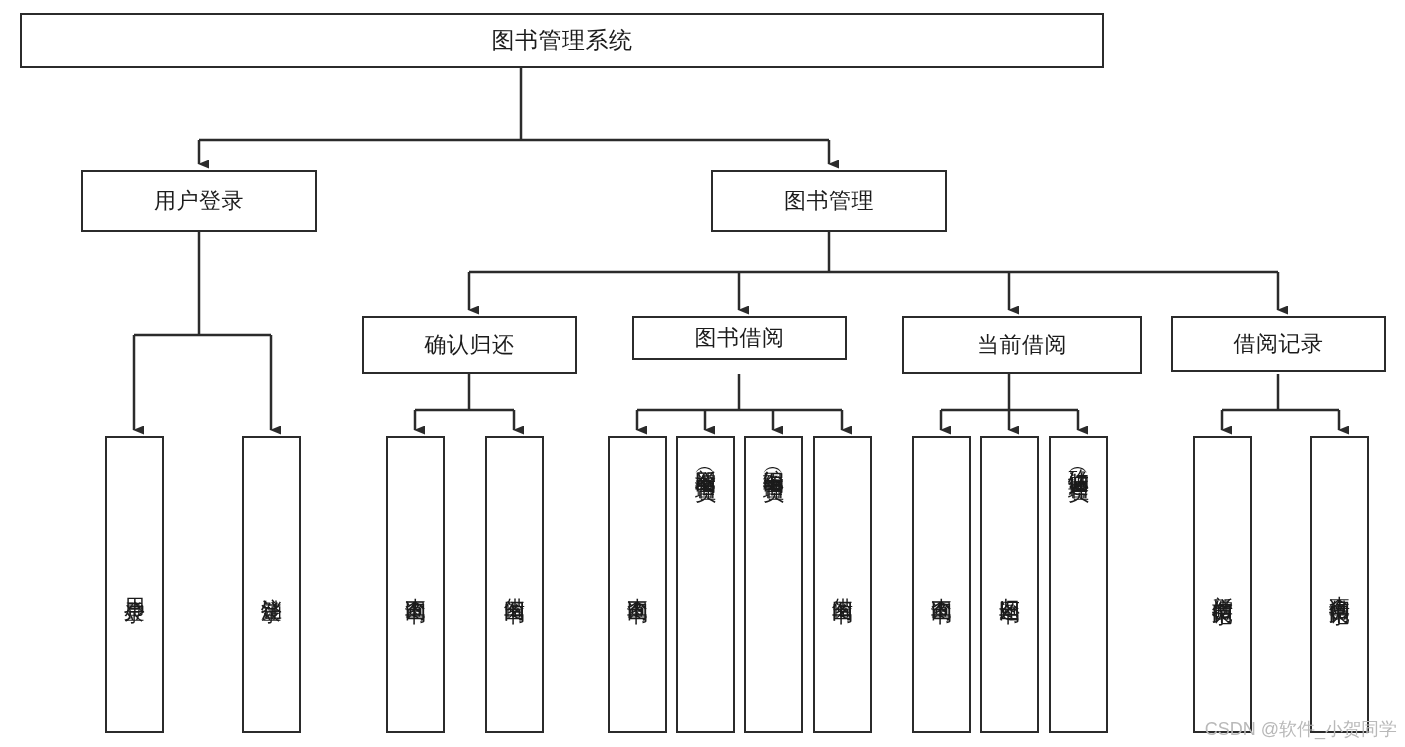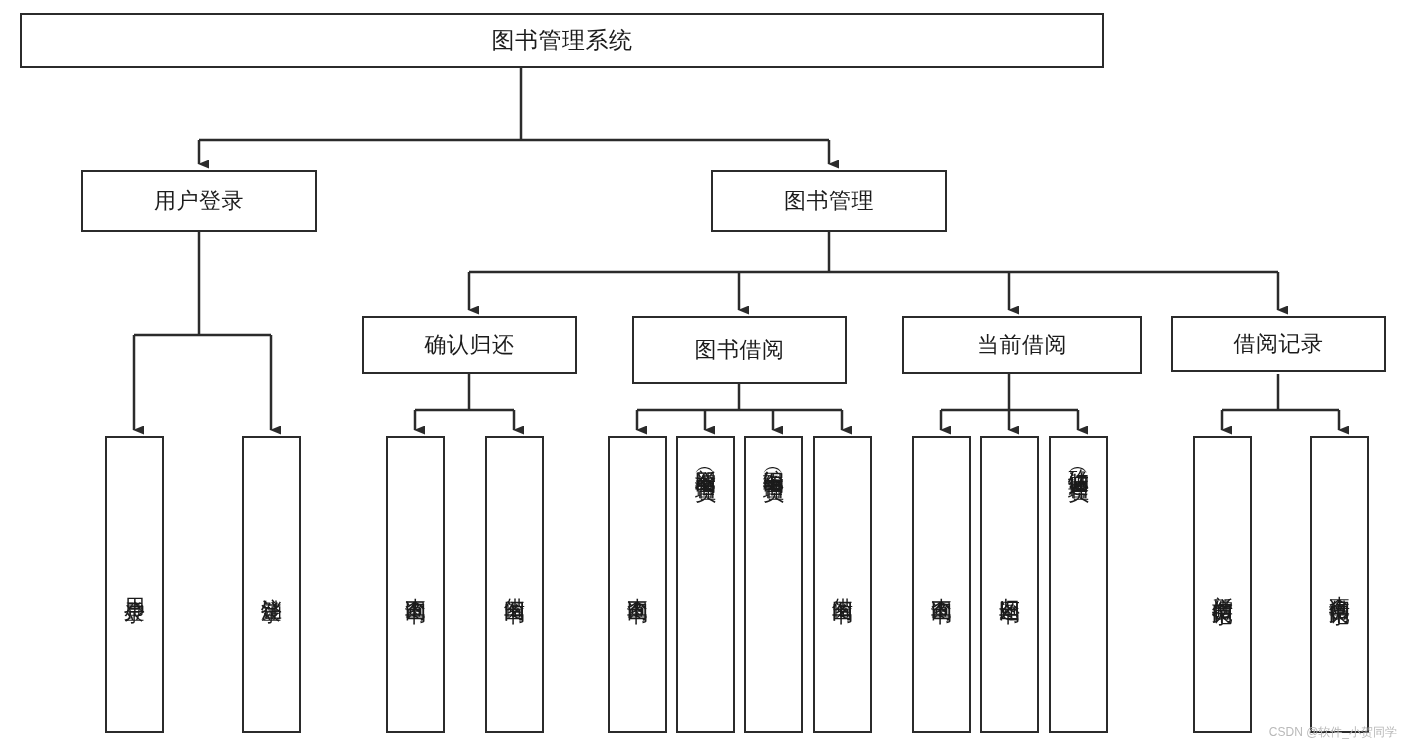--- a/index.html
+++ b/index.html
@@ -56,21 +56,21 @@
     letter-spacing:2px;
     white-space:nowrap;
   }
   .node.vert.mid{
     align-items:center;
     padding-top:0;
   }
   #watermark{
     position:absolute;
     right:8px;bottom:6px;
-    font-size:12px;
+    font-size:18px;
     color:#b9b9b9;
     z-index:3;
     white-space:nowrap;
     font-family:"Liberation Sans","DejaVu Sans",sans-serif;
   }
 </style>
 </head>
 <body>
 
 <div id="diagram">
@@ -133,21 +133,21 @@
   <div class="node horiz" style="left:81px;top:170px;width:236px;height:62px;">
     <span class="label">用户登录</span>
   </div>
   <div class="node horiz" style="left:711px;top:170px;width:236px;height:62px;">
     <span class="label">图书管理</span>
   </div>
 
   <div class="node horiz" style="left:362px;top:316px;width:215px;height:58px;">
     <span class="label">确认归还</span>
   </div>
-  <div class="node horiz" style="left:632px;top:316px;width:215px;height:68px;">
+  <div class="node horiz" style="left:632px;top:316px;width:215px;height:44px;">
     <span class="label">图书借阅</span>
   </div>
   <div class="node horiz" style="left:902px;top:316px;width:240px;height:58px;">
     <span class="label">当前借阅</span>
   </div>
   <div class="node horiz" style="left:1171px;top:316px;width:215px;height:56px;">
     <span class="label">借阅记录</span>
   </div>
 
   <div class="node vert mid" style="left:105px;top:436px;width:59px;height:297px;">

